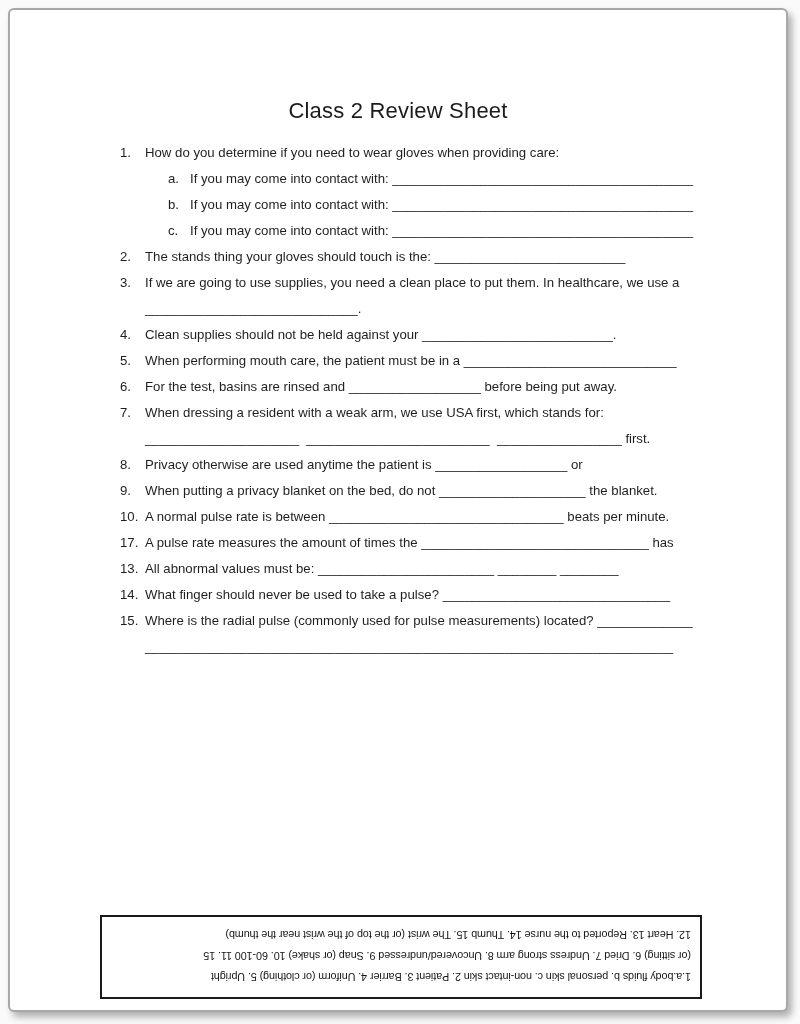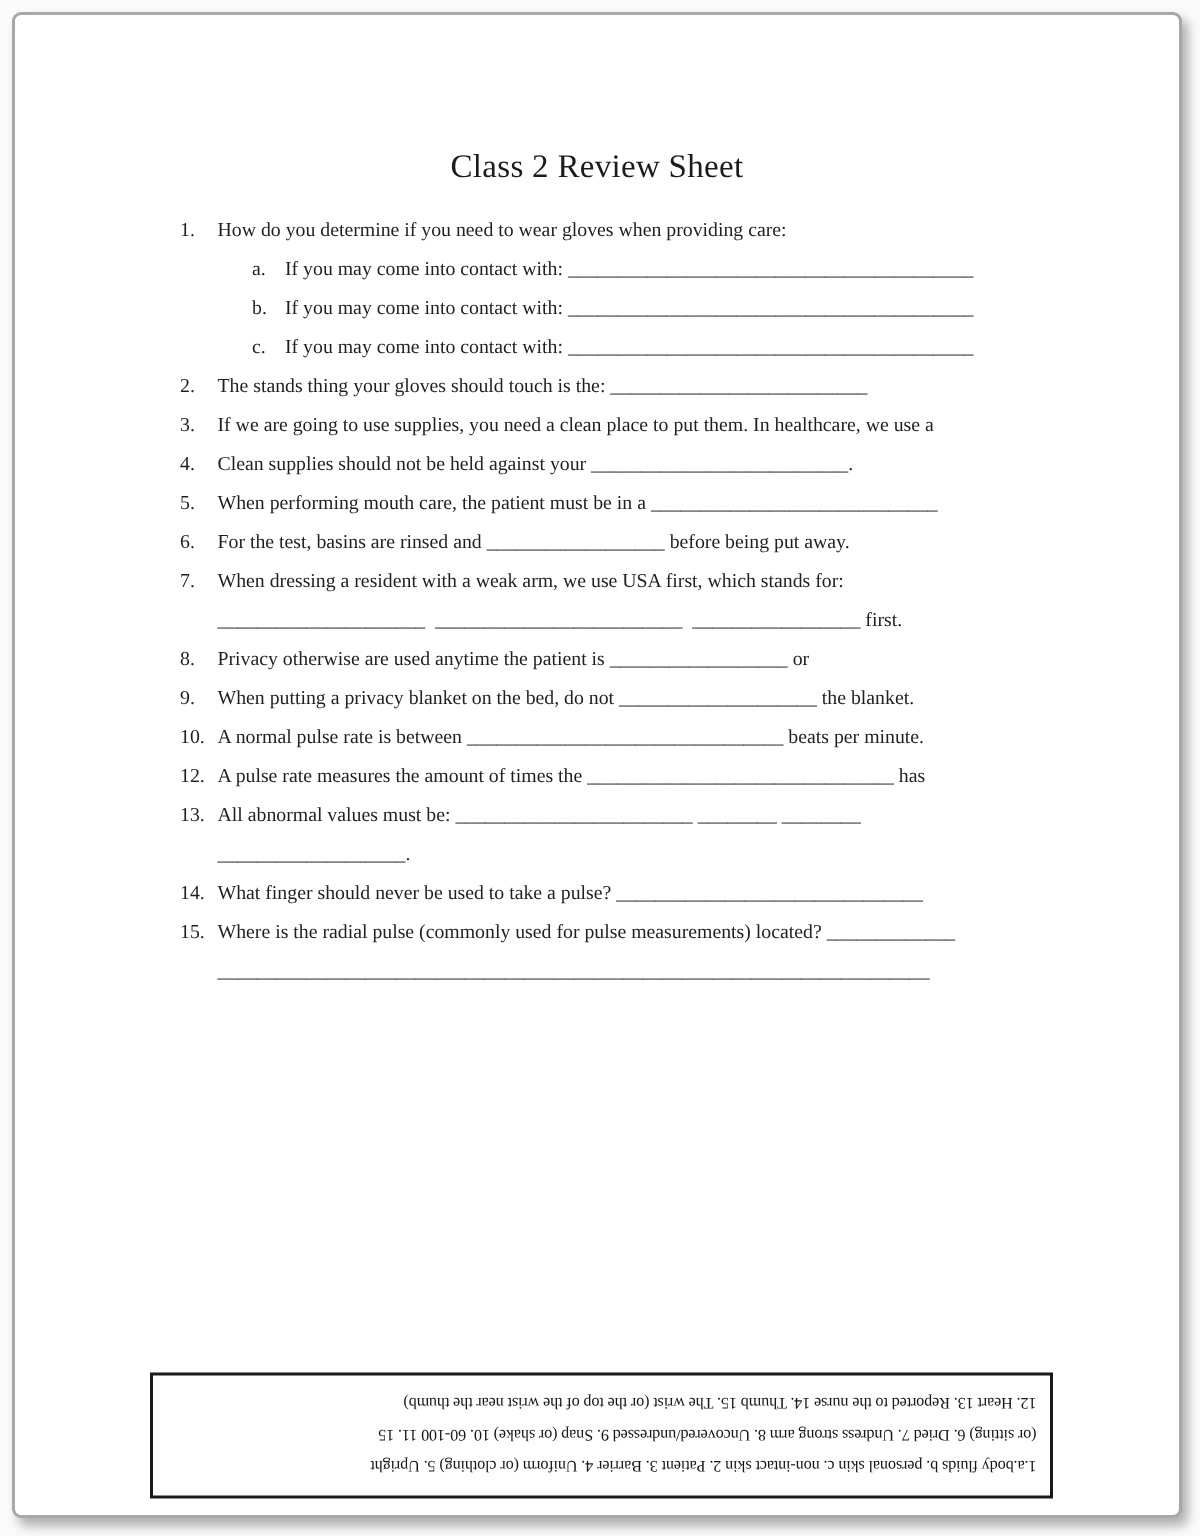--- a/index.html
+++ b/index.html
@@ -16,21 +16,20 @@
     top: 8px;
     width: 780px;
     height: 1004px;
     box-sizing: border-box;
     background: #ffffff;
     border: 2px solid #a8a8a8;
     border-radius: 6px;
     box-shadow: 4px 5px 7px rgba(0,0,0,0.30);
     padding-top: 88px;
     overflow: hidden;
-    font-family: Liberation Serif, serif;
   }
   .title {
     margin: 0 0 16px 0;
     text-align: center;
     font-size: 22px;
     font-weight: 400;
     color: #1b1b1b;
     letter-spacing: 0.2px;
   }
   .questions {
@@ -106,20 +105,24 @@
       </div>
       <div class="q-line">
         <span class="q-num">2.</span>
         <span class="q-text">The stands thing your gloves should touch is the: __________________________</span>
       </div>
       <div class="q-line">
         <span class="q-num">3.</span>
         <span class="q-text">If we are going to use supplies, you need a clean place to put them. In healthcare, we use a</span>
       </div>
       <div class="q-line">
+        <span class="q-num"></span>
+        <span class="q-text">_____________________________.</span>
+      </div>
+      <div class="q-line">
         <span class="q-num">4.</span>
         <span class="q-text">Clean supplies should not be held against your __________________________.</span>
       </div>
       <div class="q-line">
         <span class="q-num">5.</span>
         <span class="q-text">When performing mouth care, the patient must be in a _____________________________</span>
       </div>
       <div class="q-line">
         <span class="q-num">6.</span>
         <span class="q-text">For the test, basins are rinsed and __________________ before being put away.</span>
@@ -138,30 +141,26 @@
       </div>
       <div class="q-line">
         <span class="q-num">9.</span>
         <span class="q-text">When putting a privacy blanket on the bed, do not ____________________ the blanket.</span>
       </div>
       <div class="q-line">
         <span class="q-num">10.</span>
         <span class="q-text">A normal pulse rate is between ________________________________ beats per minute.</span>
       </div>
       <div class="q-line">
-        <span class="q-num">12.</span>
+        <span class="q-num">17.</span>
         <span class="q-text">A pulse rate measures the amount of times the _______________________________ has</span>
       </div>
       <div class="q-line">
         <span class="q-num">13.</span>
         <span class="q-text">All abnormal values must be: ________________________ ________ ________</span>
-      </div>
-      <div class="q-line">
-        <span class="q-num"></span>
-        <span class="q-text">___________________.</span>
       </div>
       <div class="q-line">
         <span class="q-num">14.</span>
         <span class="q-text">What finger should never be used to take a pulse? _______________________________</span>
       </div>
       <div class="q-line">
         <span class="q-num">15.</span>
         <span class="q-text">Where is the radial pulse (commonly used for pulse measurements) located? _____________</span>
       </div>
       <div class="q-line">

